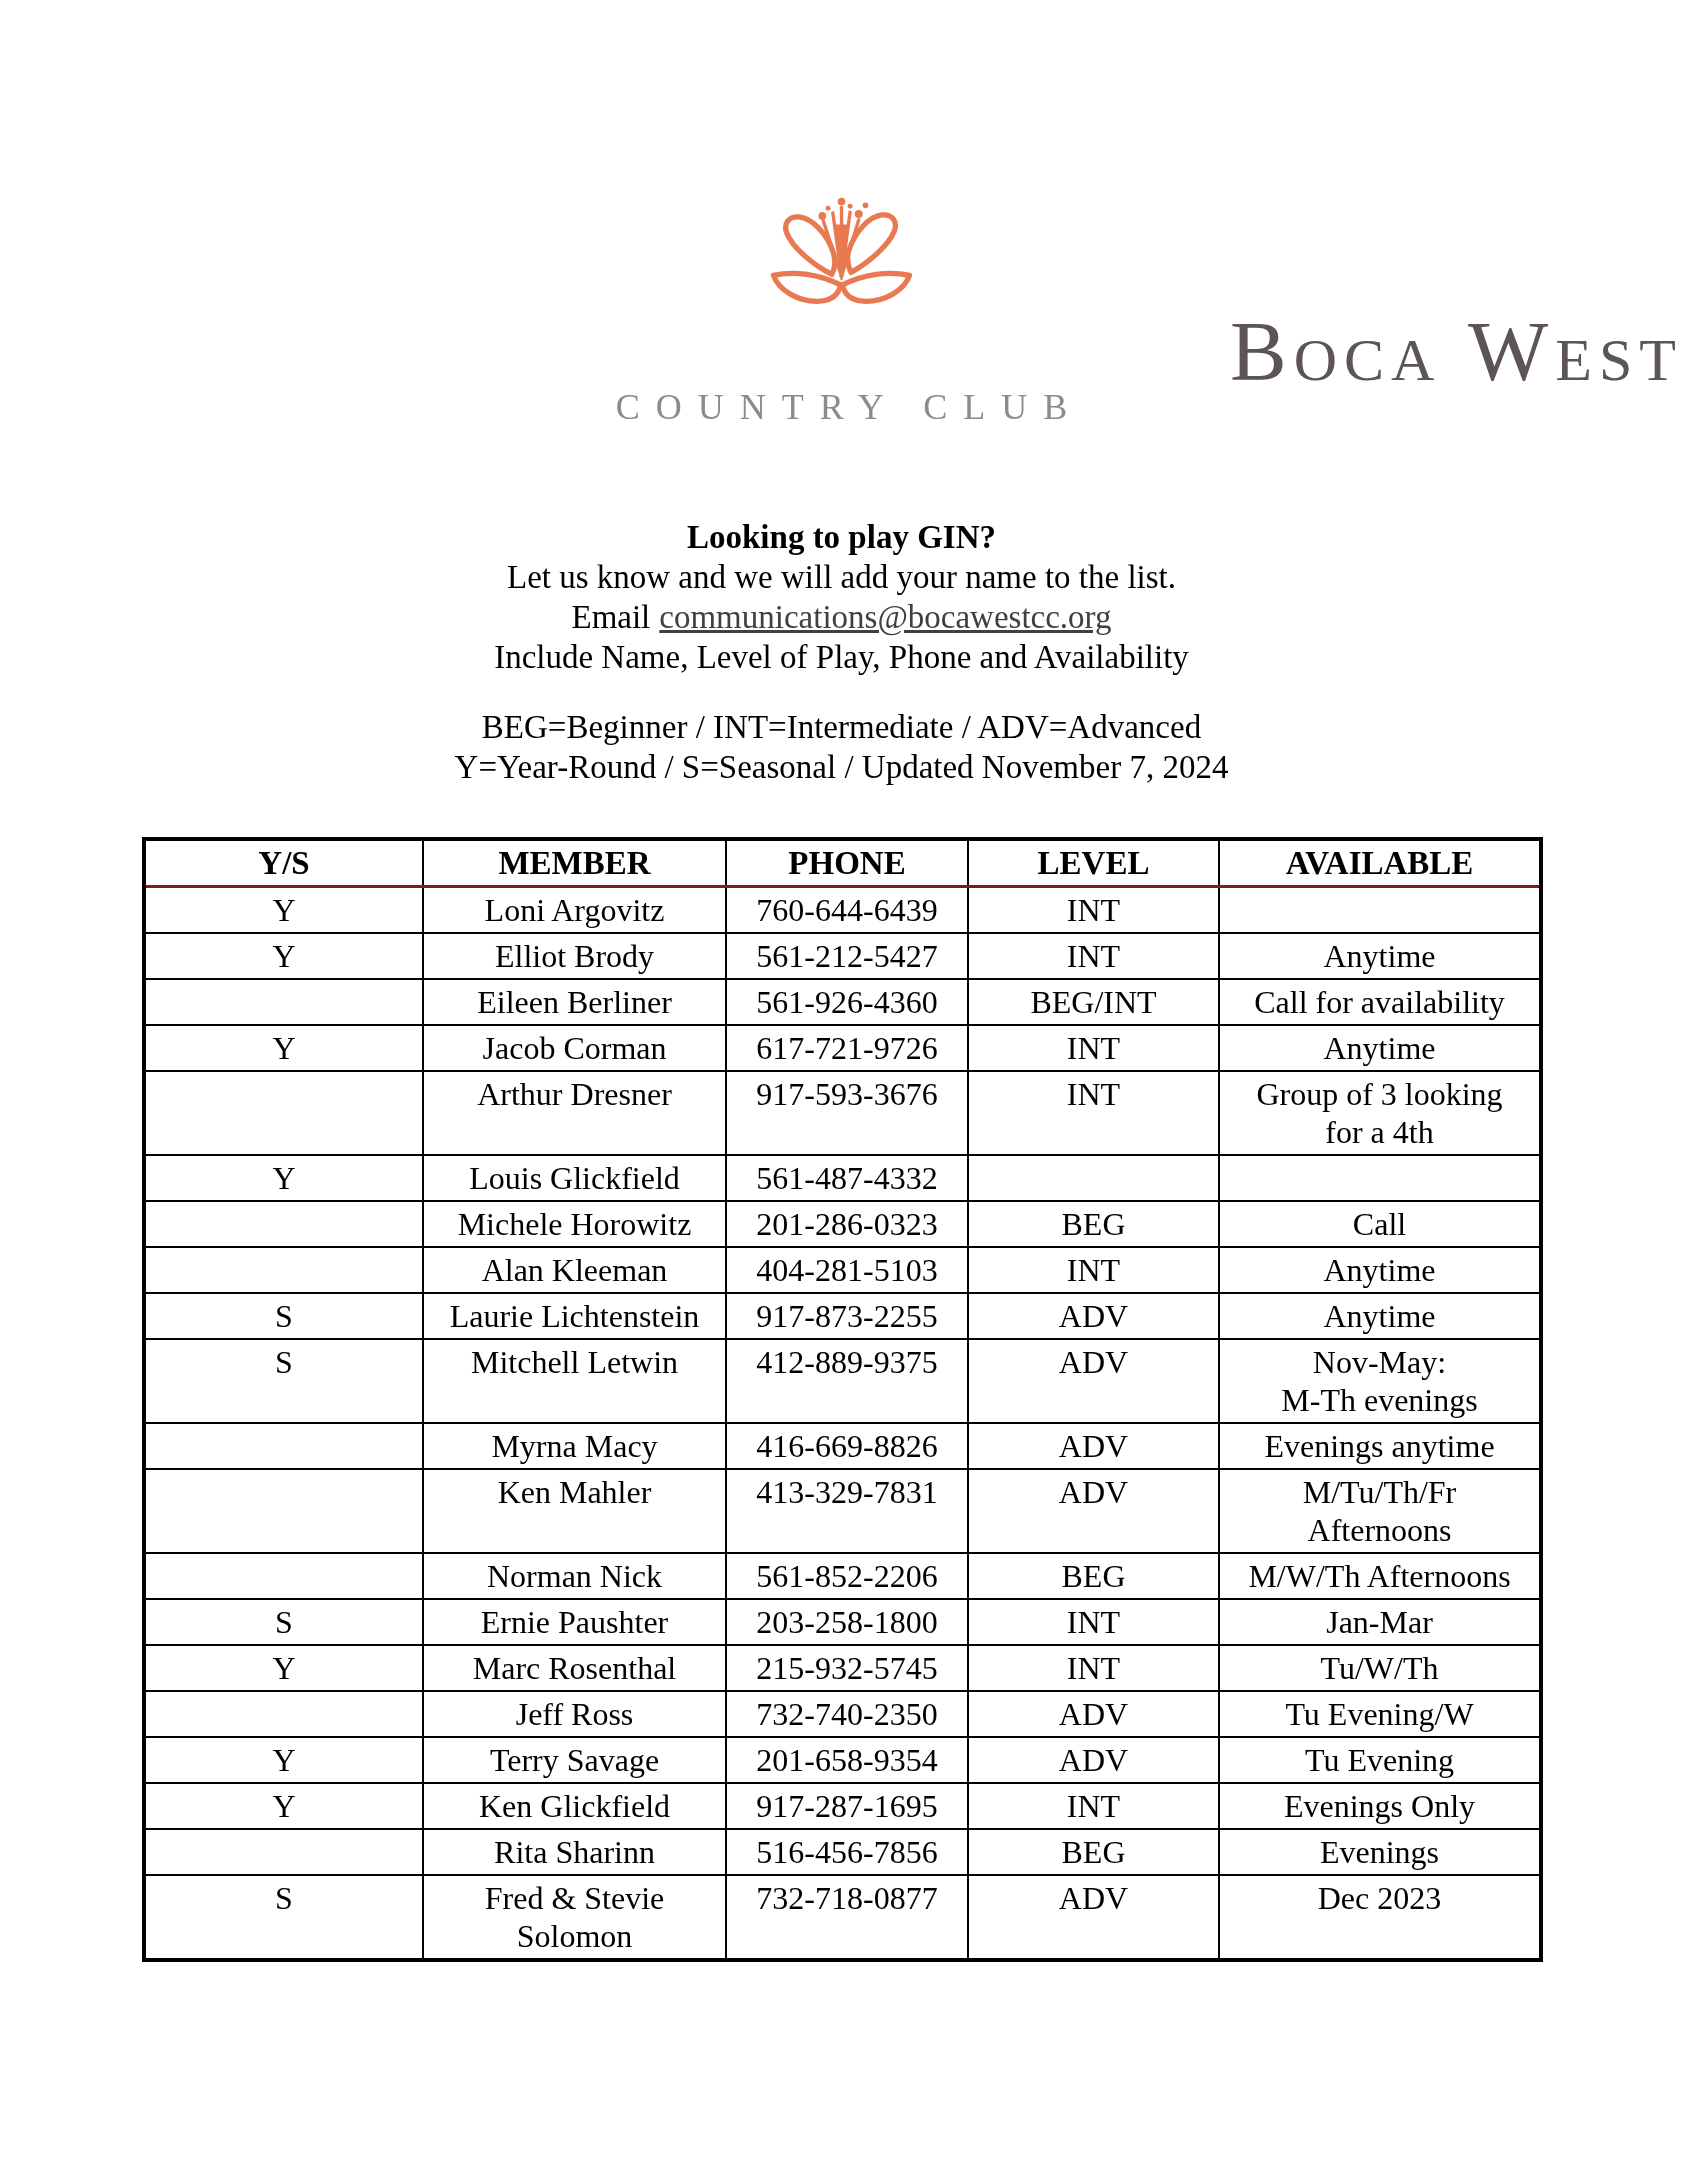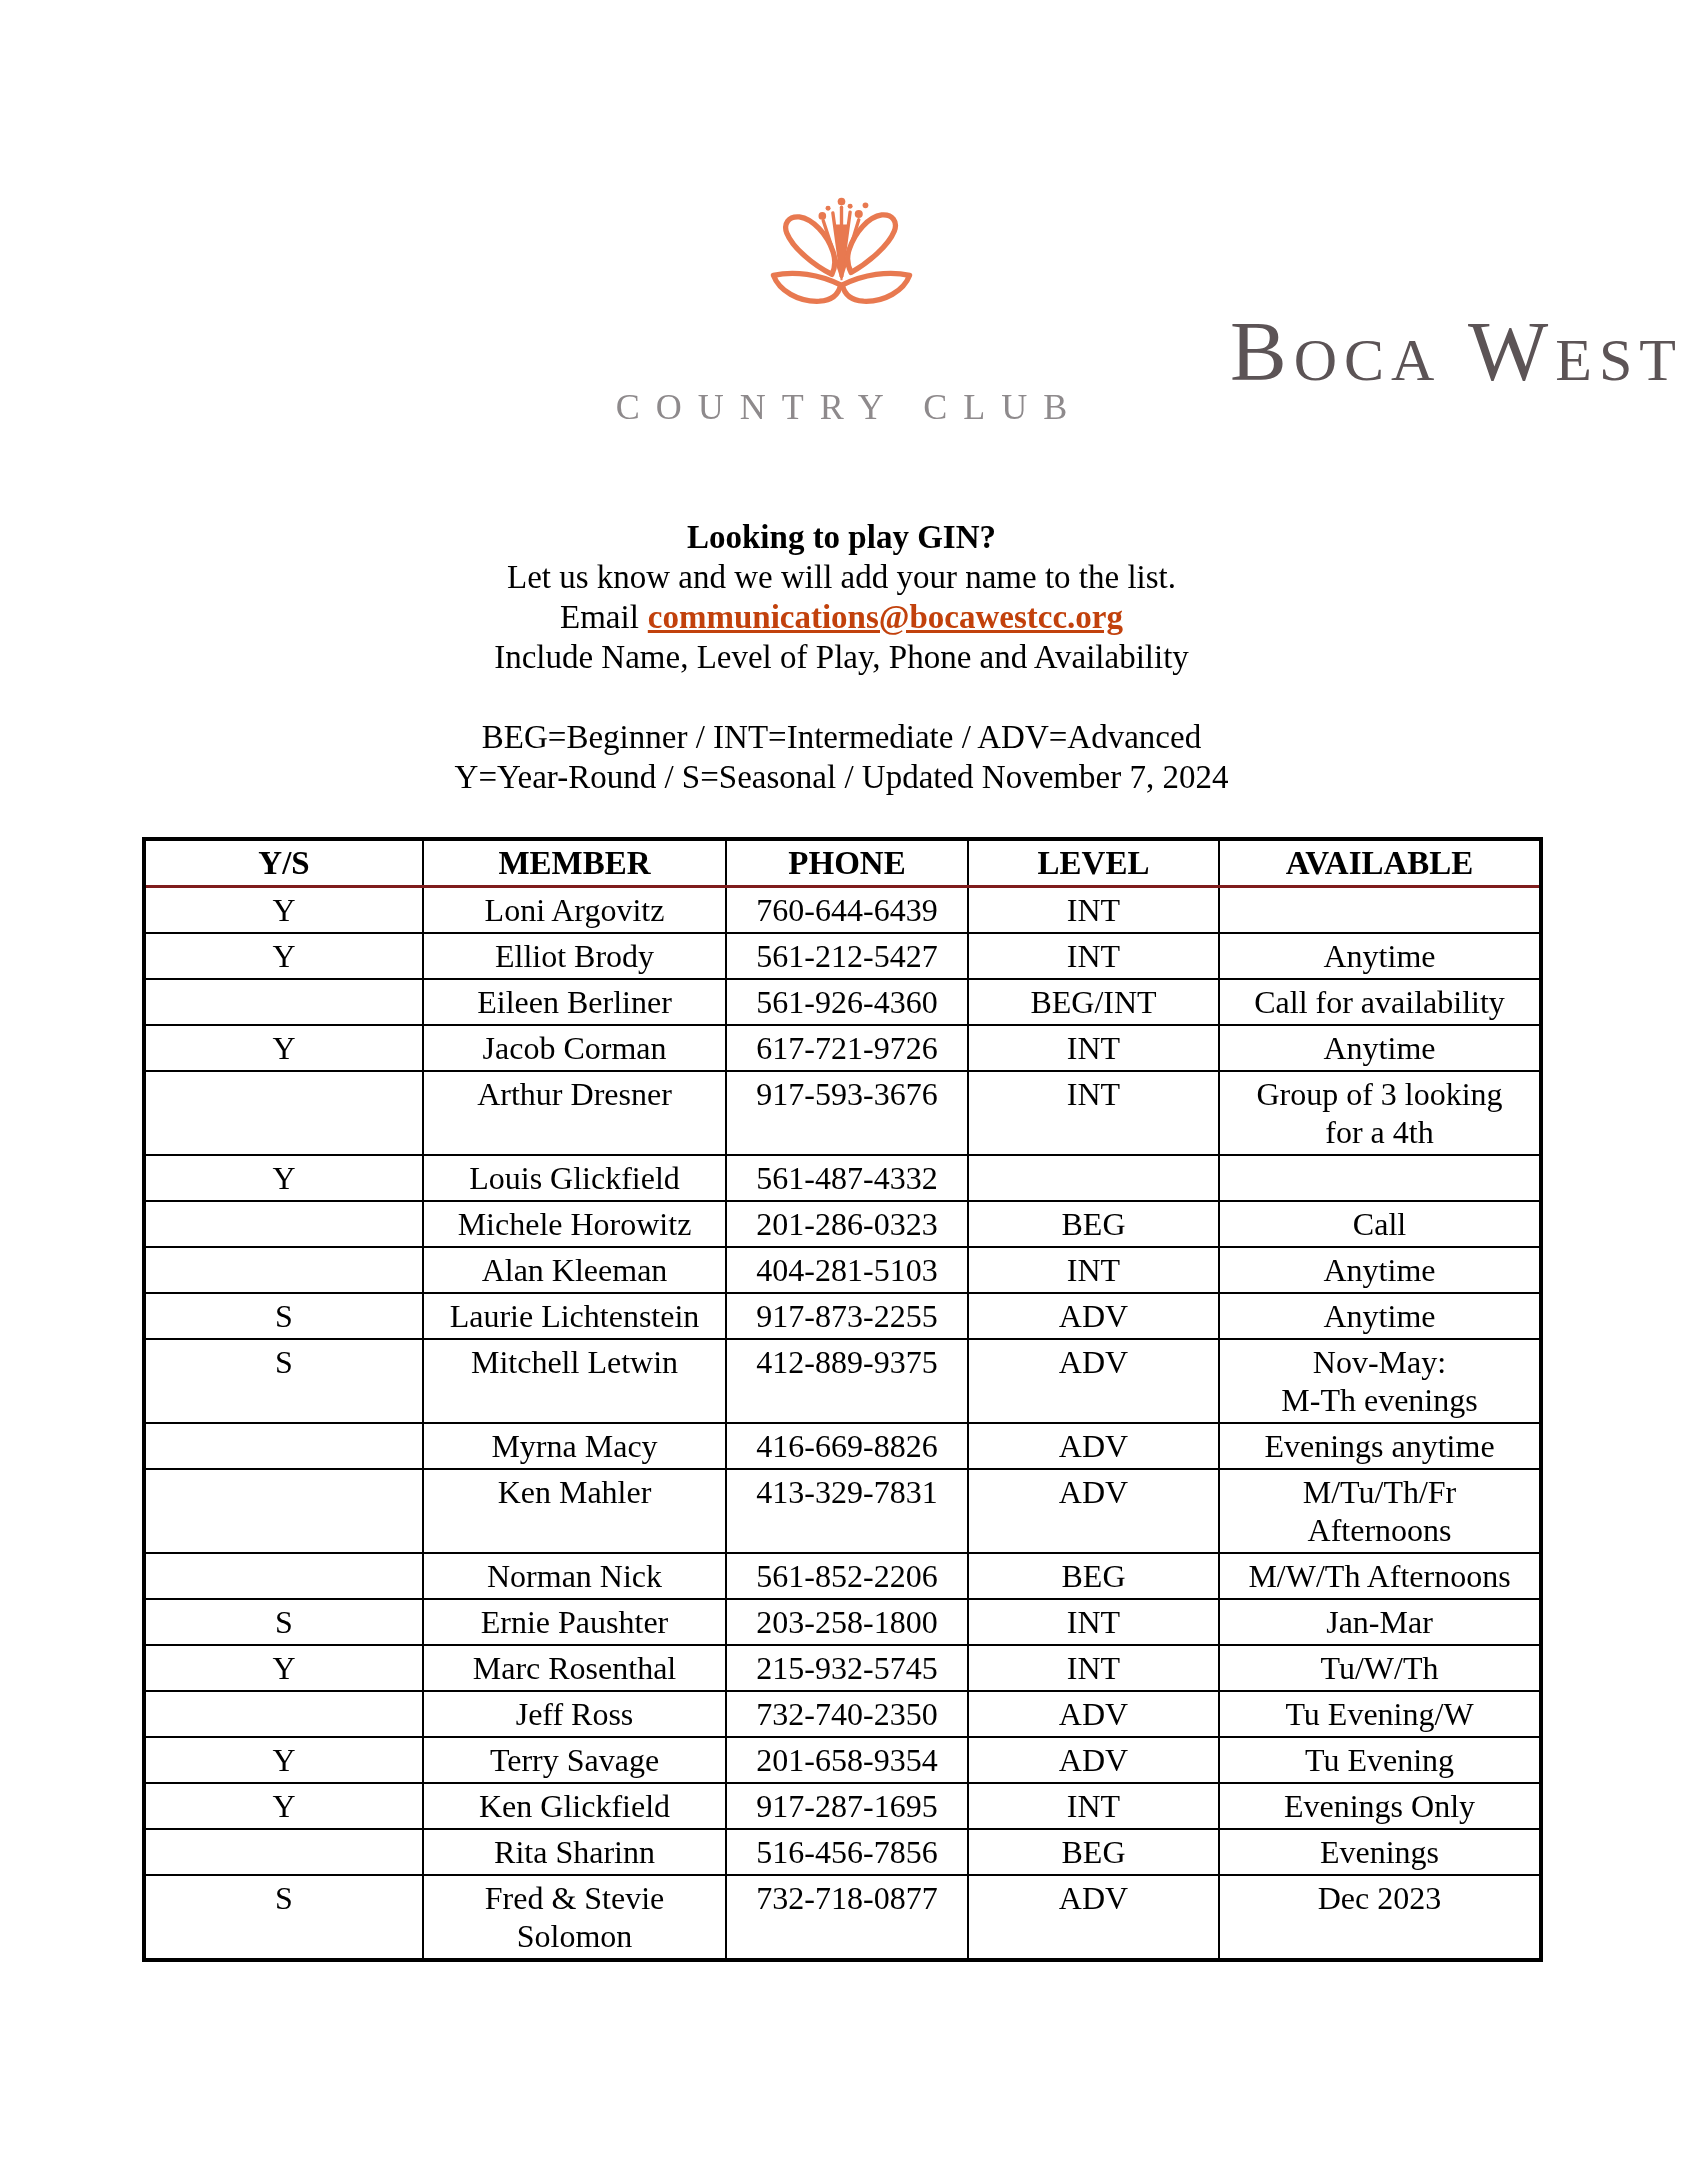--- a/index.html
+++ b/index.html
@@ -56,26 +56,25 @@
     position: absolute;
     top: 517px;
     left: 0;
     width: 100%;
     text-align: center;
     font-size: 33px;
     line-height: 40px;
   }
   .intro .title-line { font-weight: bold; }
   .intro a.email-link {
-    color: #c2410c;
+    color: #404040;
     text-decoration: underline;
     margin-left: 9px;
-    font-weight: bold;
-  }
-  .legend { margin-top: 40px; }
+  }
+  .legend { margin-top: 30px; }
 
   
   table.roster {
     position: absolute;
     top: 837px;
     left: 142px;
     width: 1397px;
     border-collapse: collapse;
     table-layout: fixed;
     border: 4px solid #000;

